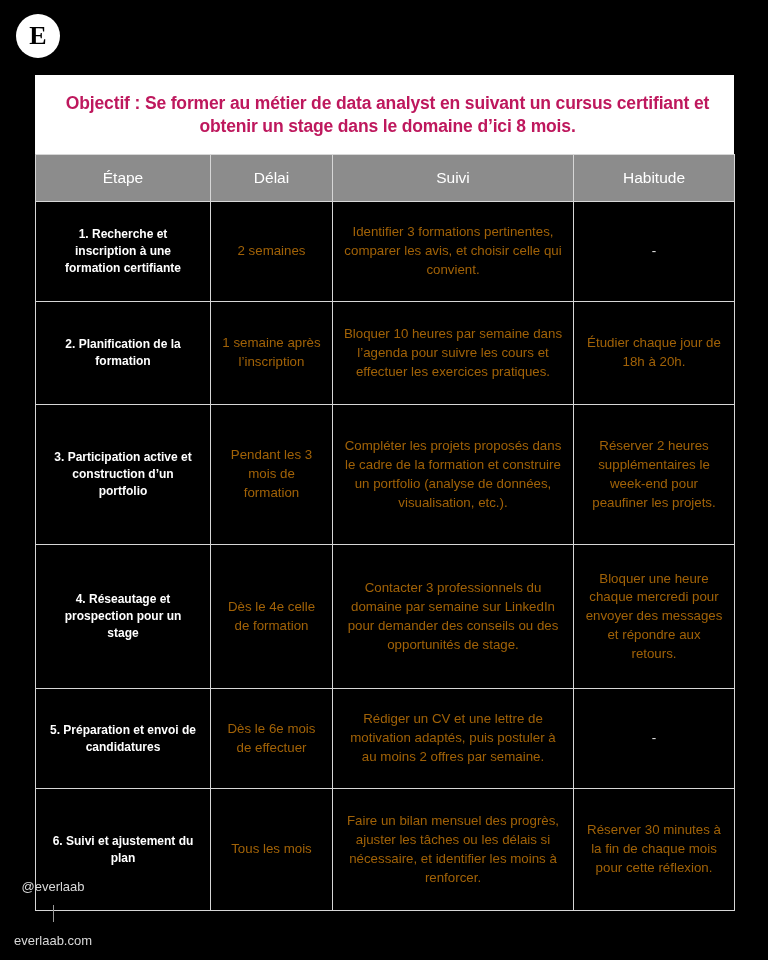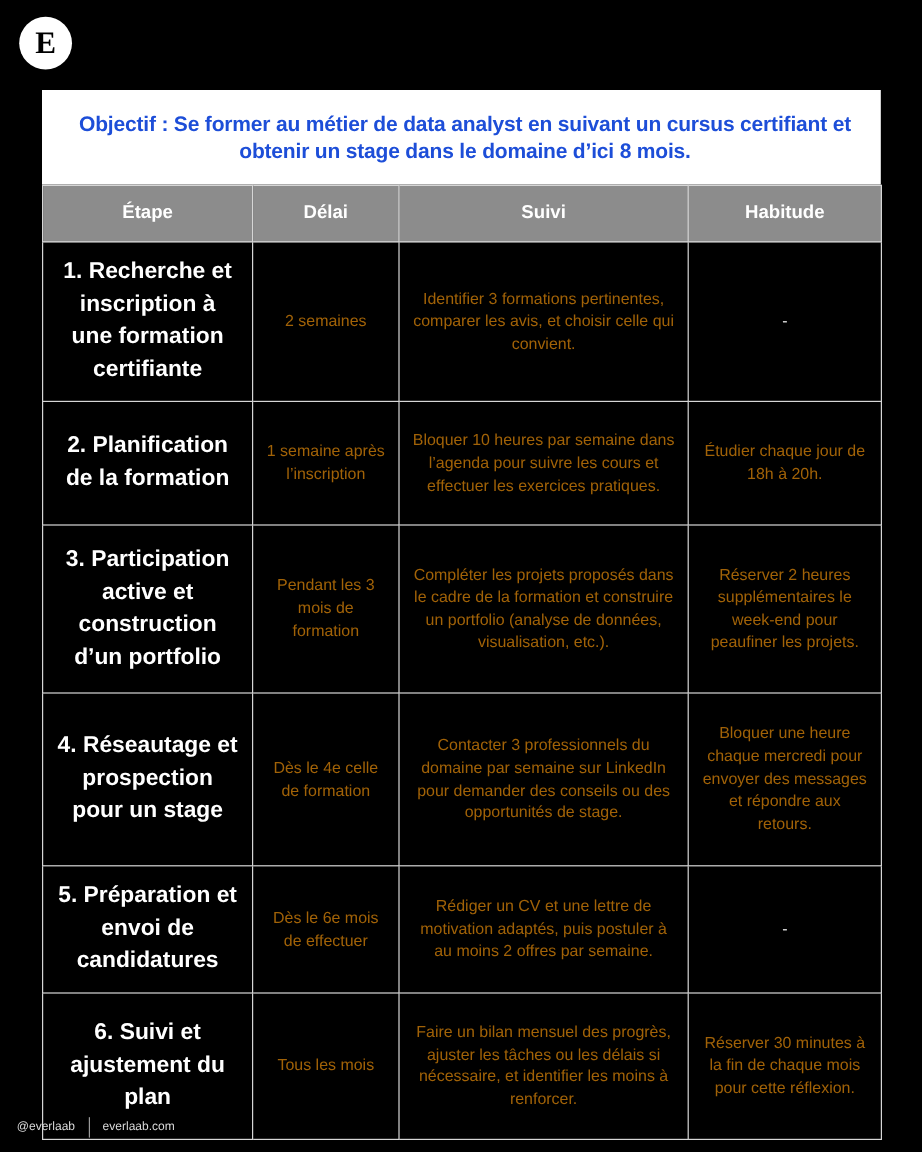--- a/index.html
+++ b/index.html
@@ -48,21 +48,21 @@
   .card {
     position: absolute;
     left: 35px;
     top: 75px;
     width: 699px;
   }
 
   
   .objective {
     background: #ffffff;
-    color: #1d4ed8;
+    color: #be185d;
     text-align: center;
     font-weight: 700;
     font-size: 17.5px;
     line-height: 1.32;
     padding: 17px 20px 16px 26px;
     letter-spacing: -0.15px;
   }
 
   
   table.plan {
@@ -80,37 +80,37 @@
 
   
   col.c-etape    { width: 175px; }
   col.c-delai    { width: 122px; }
   col.c-action   { width: 241px; }
   col.c-habitude { width: 161px; }
 
   thead th {
     background: #8c8c8c;
     color: #ffffff;
-    font-weight: 700;
+    font-weight: 400;
     font-size: 15.5px;
     height: 47px;
     padding: 4px 6px;
     border-color: #ffffff;
   }
 
   td {
     font-size: 13.3px;
     line-height: 1.42;
     padding: 12px 10px;
     color: #a16207;
   }
   td.etape {
     font-weight: 700;
     color: #ffffff;
-    font-size: 19px;
+    font-size: 12px;
     padding-left: 12px;
     padding-right: 12px;
   }
   td.dash {
     color: #e8e8e8;
   }
 
   
   tr.r1 td { height: 100px; }
   tr.r2 td { height: 103px; }
@@ -120,22 +120,23 @@
   tr.r6 td { height: 122px; }
 
   
   .footer {
     position: absolute;
     left: 14px;
     bottom: 12px;
     display: flex;
     align-items: center;
     gap: 11px;
-    font-size: 10px;
+    font-size: 13px;
     color: #d9d9d9;
+    flex-direction: column;
   }
   .footer .sep {
     display: inline-block;
     width: 1px;
     height: 17px;
     background: #9a9a9a;
   }
 </style>
 </head>
 <body>

